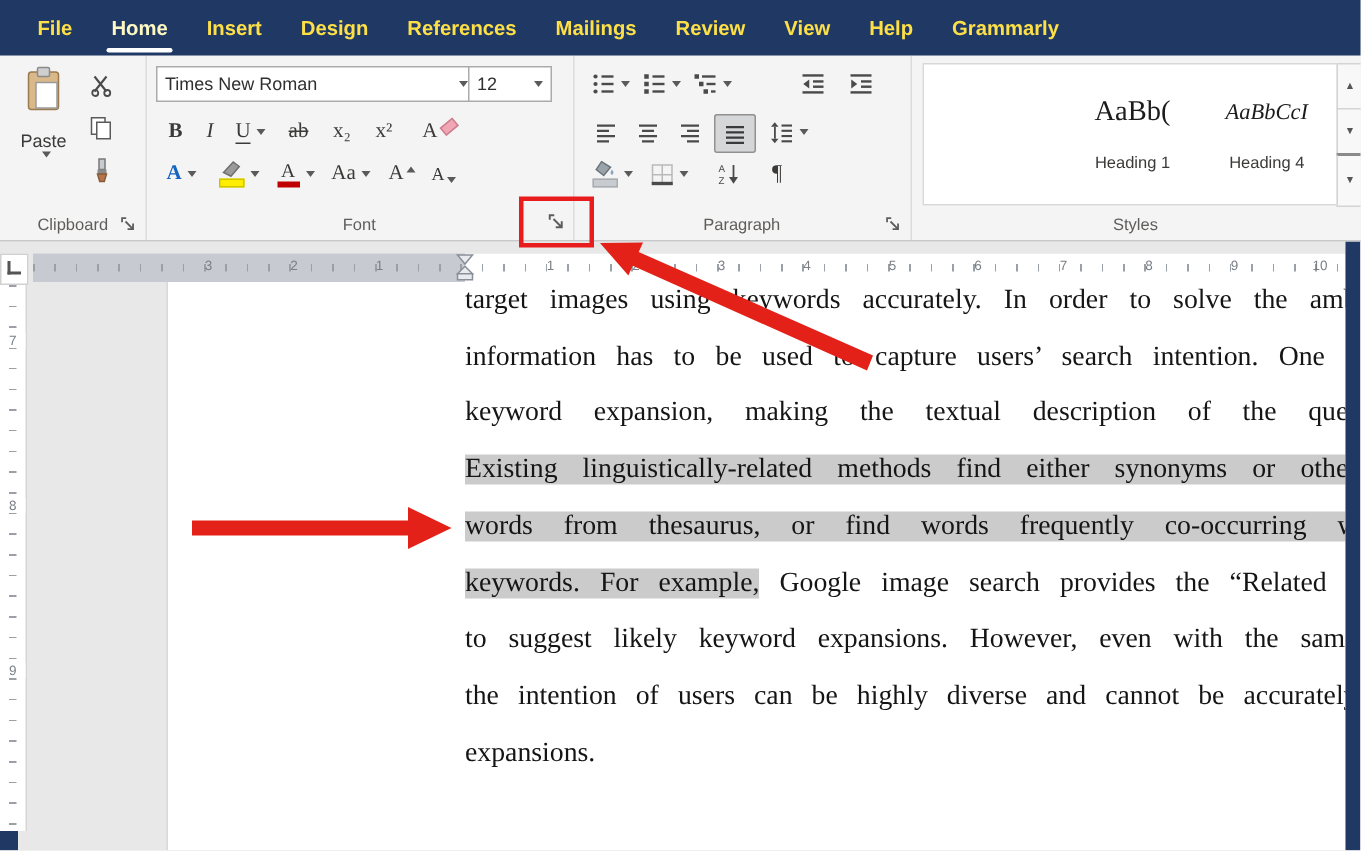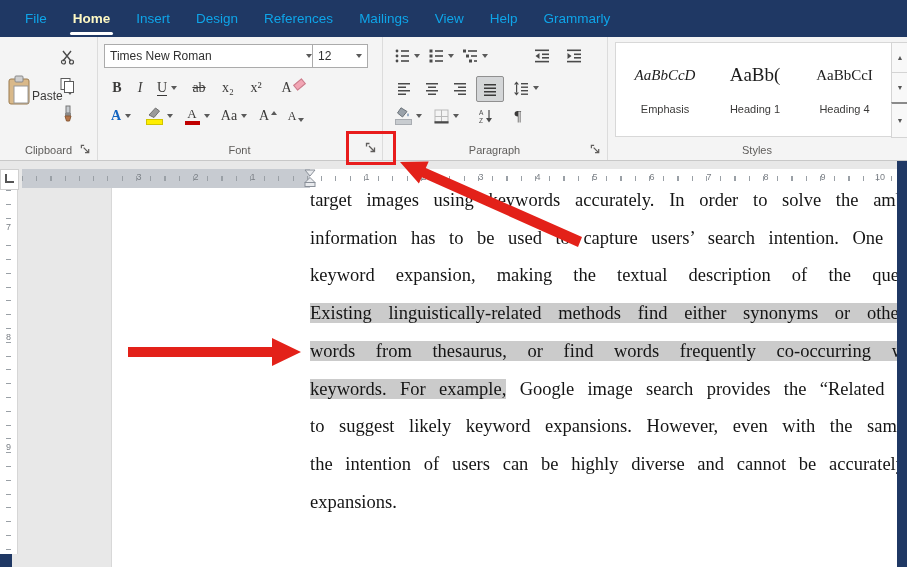--- a/index.html
+++ b/index.html
@@ -3,21 +3,21 @@
 <meta charset="utf-8">
 <style>
   html,body{margin:0;padding:0;}
   body{width:907px;height:567px;position:relative;overflow:hidden;background:#e8e8e8;
        font-family:"Liberation Sans", sans-serif; -webkit-font-smoothing:antialiased;}
   .serif{font-family:"Liberation Serif","DejaVu Serif",serif;}
 
   
   .tabbar{position:absolute;left:0;top:0;width:907px;height:37px;background:#1f3864;
           display:flex;align-items:stretch;padding-left:12px;z-index:4;}
-  .tab{color:#0ea5e9;font-size:13.5px;padding:0 13px;line-height:37px;position:relative;cursor:default;}
+  .tab{color:#fde047;font-size:13.5px;padding:0 13px;line-height:37px;position:relative;cursor:default;font-weight:bold;}
   .tab.active{font-weight:bold;color:#fef9c3;}
   .tab.active::after{content:"";position:absolute;left:10px;right:10px;bottom:2px;height:3px;background:#fff;border-radius:2px;}
 
   
   .ribbon{position:absolute;left:0;top:37px;width:907px;height:123px;background:#f4f4f4;
           border-bottom:1px solid #c8c8c8;z-index:3;}
   .group{position:absolute;top:0;height:123px;border-right:1px solid #dcdcdc;}
   .group-label{position:absolute;bottom:4px;left:0;right:0;text-align:center;font-size:11px;color:#5f5d5b;}
   .launcher{position:absolute;right:5px;bottom:4px;width:14px;height:14px;display:flex;align-items:center;justify-content:center;cursor:pointer;}
   .rbtn{position:absolute;height:24px;display:flex;align-items:center;justify-content:center;
@@ -27,21 +27,21 @@
   .cvu{width:0;height:0;border-left:3.5px solid transparent;border-right:3.5px solid transparent;border-bottom:4px solid #5a5a5a;margin-left:2px;margin-bottom:7px;}
   .cvd{width:0;height:0;border-left:3.5px solid transparent;border-right:3.5px solid transparent;border-top:4px solid #5a5a5a;margin-left:2px;margin-top:7px;}
   .combo{position:absolute;background:#fff;border:1px solid #ababab;height:22px;font-size:12px;color:#303030;
          display:flex;align-items:center;justify-content:space-between;padding:0 5px;cursor:pointer;}
   .gB{font-weight:bold;}
   .gI{font-style:italic;font-family:"Liberation Serif",serif;}
   .gU{border-bottom:1.6px solid #3b3a39;line-height:14px;}
   .gS{text-decoration:line-through;}
   .colA{display:flex;flex-direction:column;align-items:center;line-height:12px;}
   .bar{width:15px;height:4px;margin-top:1px;}
-  .paste-btn{position:absolute;left:6px;top:7px;width:46px;height:98px;display:flex;align-items:center;cursor:pointer;border-radius:2px;}
+  .paste-btn{position:absolute;left:6px;top:7px;width:46px;height:98px;display:flex;flex-direction:column;align-items:center;cursor:pointer;border-radius:2px;}
   .paste-lbl{font-size:12px;color:#3b3a39;margin-top:6px;}
   .mini{position:absolute;width:24px;height:22px;display:flex;align-items:center;justify-content:center;cursor:pointer;}
 
   
   .gallery{position:absolute;left:8px;top:5px;width:275px;height:93px;background:#fff;border:1px solid #d8d8d8;}
   .style-card{position:absolute;top:4px;width:86px;height:84px;background:#fff;text-align:center;cursor:pointer;}
   .sample{height:56px;display:flex;align-items:center;justify-content:center;color:#1c1c1c;}
   .style-name{font-size:11px;color:#3b3a39;}
   .gal-btn{position:absolute;left:284px;width:16px;background:#f8f8f8;border:1px solid #d4d4d4;
            display:flex;align-items:center;justify-content:center;font-size:7px;color:#555;cursor:pointer;}
@@ -78,20 +78,21 @@
 
 <div>
 
   <div class="tabbar">
     <div class="tab">File</div>
     <div class="tab active">Home</div>
     <div class="tab">Insert</div>
     <div class="tab">Design</div>
     <div class="tab">References</div>
     <div class="tab">Mailings</div>
+    <div class="tab">Review</div>
     <div class="tab">View</div>
     <div class="tab">Help</div>
     <div class="tab">Grammarly</div>
   </div>
 
   <div class="ribbon">
 
     <div class="group" style="left:0;width:97px;">
       <div class="paste-btn">
         <span>
@@ -329,30 +330,26 @@
       <div class="launcher">
         <svg width="11" height="11" viewBox="0 0 12 12">
           <path d="M1.5 4.5 V1.5 H4.5" fill="none" stroke="#5f5d5b" stroke-width="1.3"></path>
           <path d="M4 4 L9.5 9.5 M9.5 5.5 V9.5 H5.5" fill="none" stroke="#5f5d5b" stroke-width="1.3"></path>
         </svg>
       </div>
     </div>
 
     <div class="group" style="left:607px;width:300px;border-right:none;">
       <div class="gallery">
-        <div class="style-card" style="left:6px;">
-          <div class="sample serif" style="font-style:italic;font-size:15px;">AaBbCcD</div>
-          <div class="style-name">Emphasis</div>
-        </div>
         <div class="style-card" style="left:96px;">
           <div class="sample serif" style="font-size:19px;">AaBb(</div>
           <div class="style-name">Heading 1</div>
         </div>
         <div class="style-card" style="left:186px;width:85px;">
-          <div class="sample serif" style="font-size:15px;">AaBbCcI</div>
+          <div class="sample serif" style="font-size:15px;font-style:italic;">AaBbCcI</div>
           <div class="style-name">Heading 4</div>
         </div>
       </div>
       <div class="gal-btn" style="top:5px;height:29px;">▲</div>
       <div class="gal-btn" style="top:35px;height:29px;">▼</div>
       <div class="gal-btn" style="top:65px;height:33px;border-top:2px solid #8a8a8a;">▼</div>
       <div class="group-label">
         <span>Styles</span>
       </div>
     </div>

